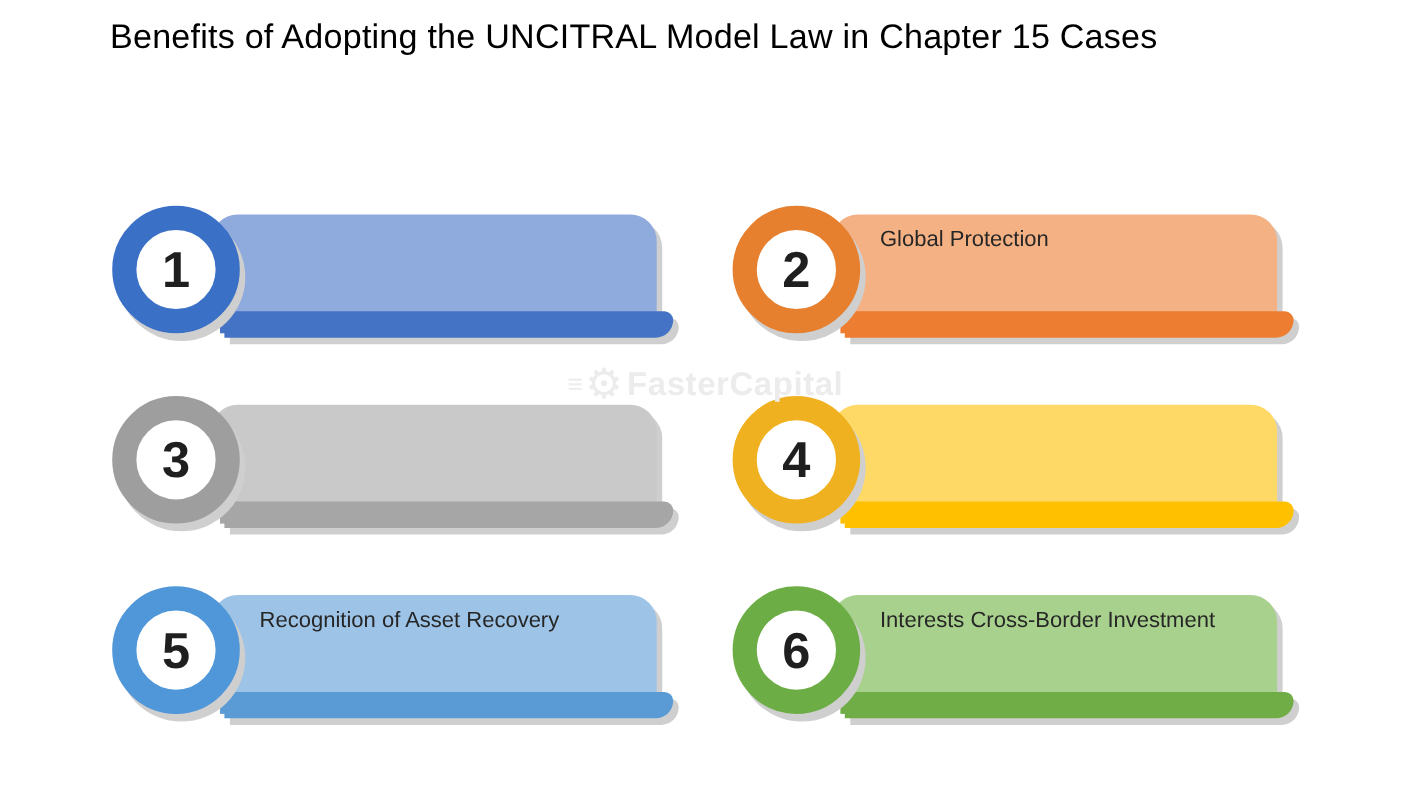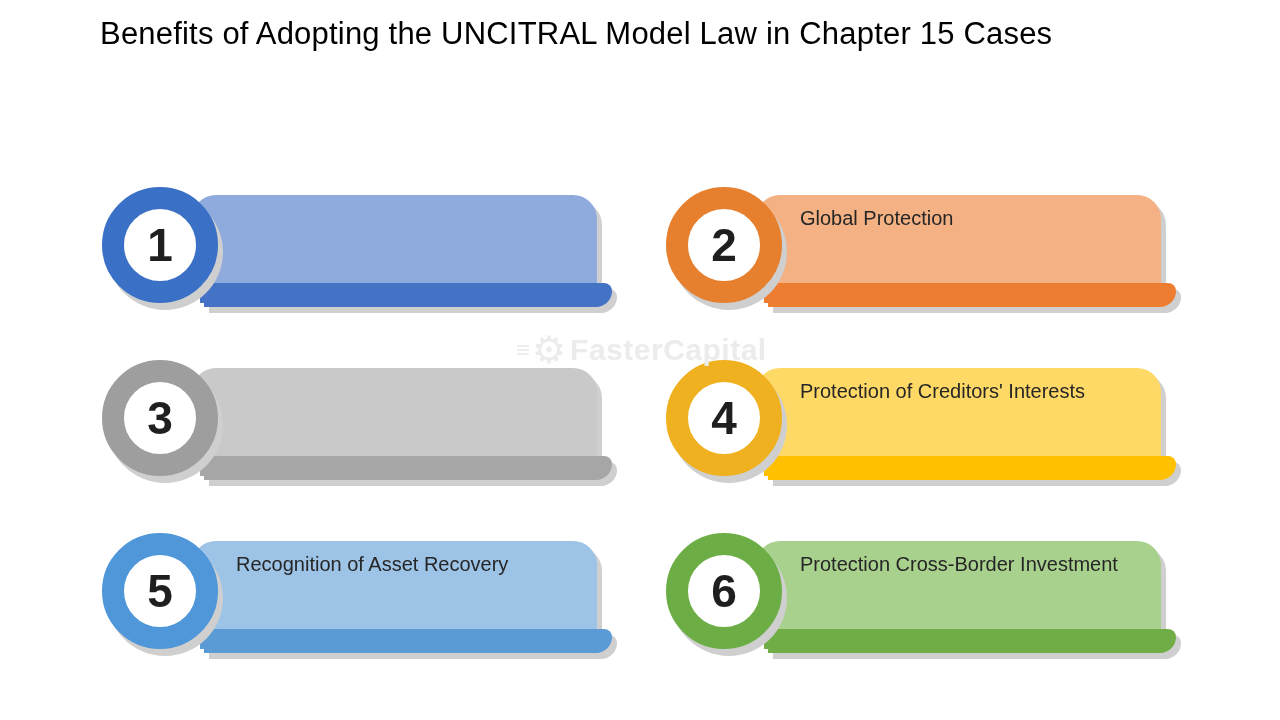--- a/index.html
+++ b/index.html
@@ -163,41 +163,40 @@
     </div>
   </div>
 
   <div class="item" style="left: 664px; top: 358px; --ring: #EFB11F; --light: #FFD966; --dark: #FFC000;">
     <div class="tail"></div>
     <div class="bar"></div>
     <div class="strip"></div>
     <div class="circle">
       <span class="num">4</span>
     </div>
-    <div class="label">Protection of Creditors' Interests</div>
   </div>
 
   <div class="item" style="left: 100px; top: 531px; --ring: #4F97D9; --light: #9DC3E6; --dark: #5B9BD5;">
     <div class="tail"></div>
     <div class="bar"></div>
     <div class="strip"></div>
     <div class="circle">
       <span class="num">5</span>
     </div>
     <div class="label">Recognition of Asset Recovery</div>
   </div>
 
   <div class="item" style="left: 664px; top: 531px; --ring: #6CAE45; --light: #A9D18E; --dark: #70AD47;">
     <div class="tail"></div>
     <div class="bar"></div>
     <div class="strip"></div>
     <div class="circle">
       <span class="num">6</span>
     </div>
-    <div class="label">Protection Cross-Border Investment</div>
+    <div class="label">Interests Cross-Border Investment</div>
   </div>
 
   <div class="watermark">
     <span class="speed-lines">≡</span>
     <span class="gear"></span>
     <span class="wm-text">FasterCapital</span>
   </div>
 
 </div>
 

